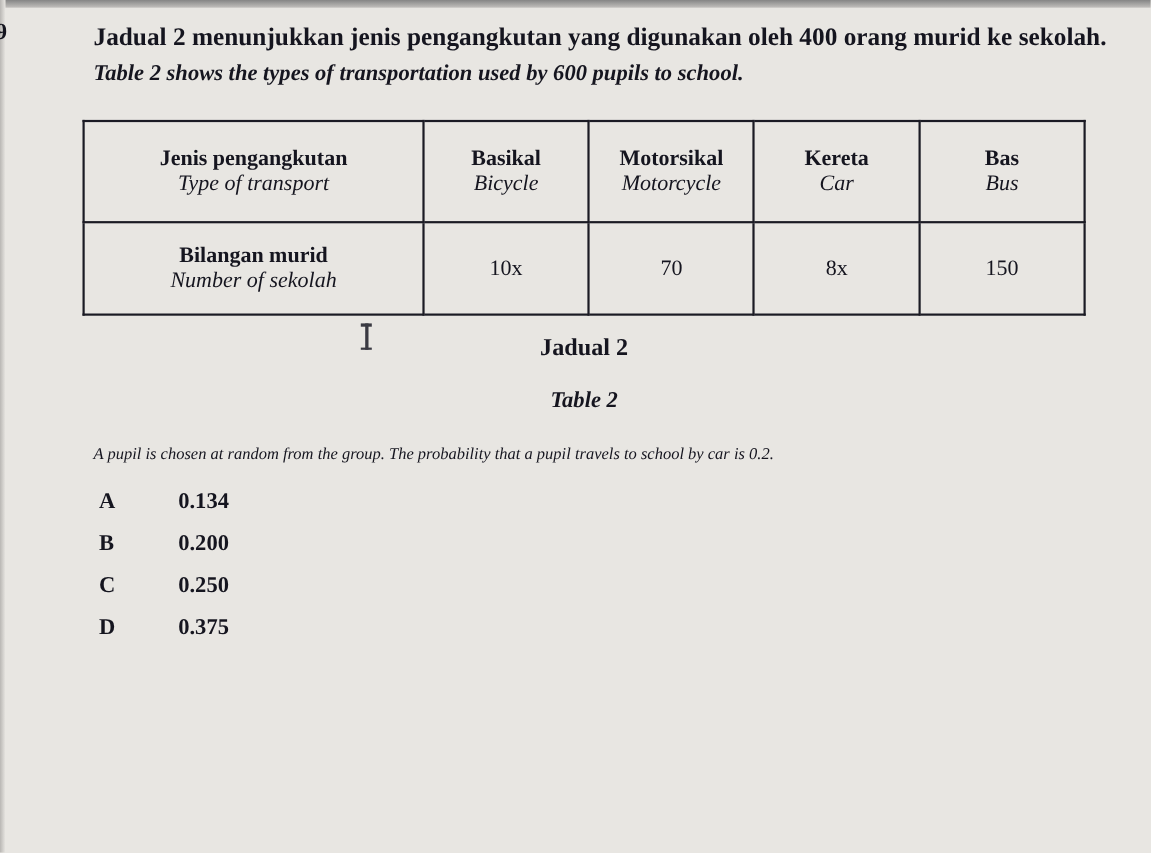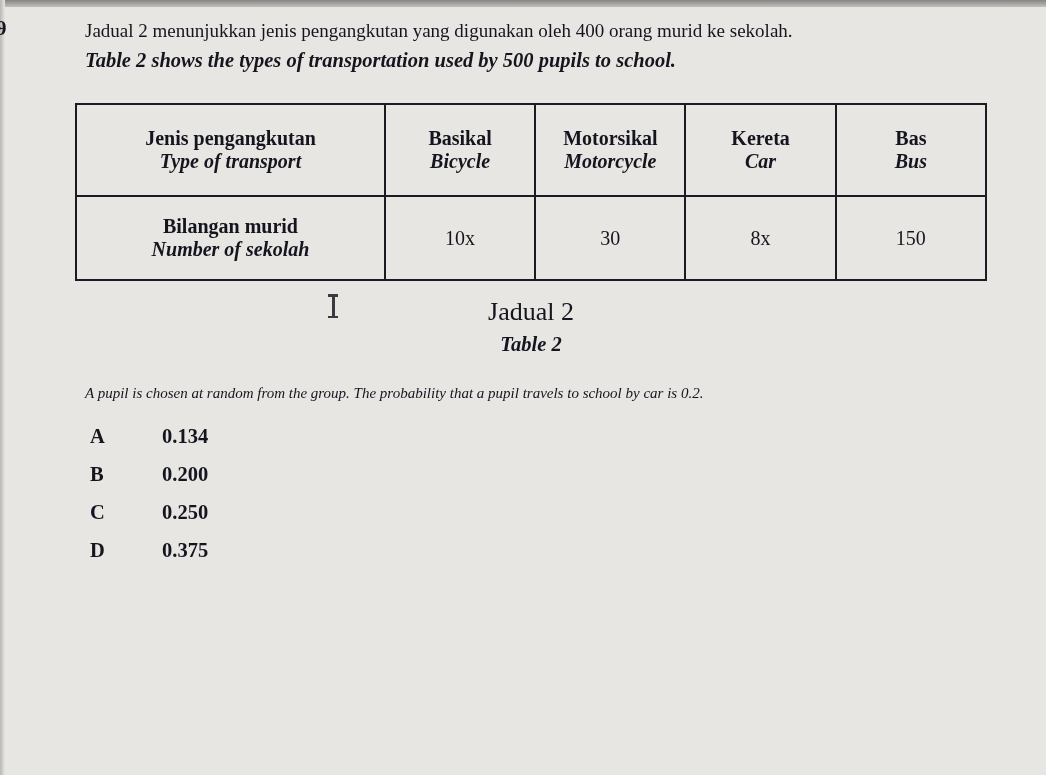--- a/index.html
+++ b/index.html
@@ -25,54 +25,54 @@
     position: absolute;
     top: 16px; left: -4px;
     font-weight: bold;
     font-size: 21px;
   }
   .content {
     position: relative;
     padding: 16px 38px 0 85px;
   }
   .intro { margin: 0 0 26px 0; }
-  .line-my { font-weight: normal; font-size: 19px; line-height: 1.55; }
+  .line-my { font-weight: bold; font-size: 23px; line-height: 1.55; }
   .line-en { font-weight: bold; font-style: italic; font-size: 20.5px; line-height: 1.55; }
 
   .qtable {
     border-collapse: collapse;
     margin-left: -10px;
     width: 912px;
     table-layout: fixed;
     border-radius: 17px;
   }
   .qtable td {
     border: 2.5px solid #1b1b24;
     text-align: center;
     vertical-align: middle;
     padding: 10px 6px;
     font-size: 20px;
   }
   .qtable .col-label { width: 292px; }
   .qtable .col-val   { width: 142px; }
   .cell-my { display: block; font-weight: bold; }
-  .cell-en { display: block; font-weight: bold; font-style: italic; }
+  .cell-en { display: block; font-weight: normal; font-style: italic; }
   .cell-value { font-weight: normal; font-style: normal; }
   .header-row td { height: 92px; }
   .value-row td  { height: 84px; }
 
   .caption {
     width: 912px;
     margin-left: -10px;
     text-align: center;
     margin-top: 16px;
     margin-bottom: 26px;
   }
-  .caption .cap-my { font-weight: normal; font-size: 26px; display: block; }
-  .caption .cap-en { font-weight: bold; font-style: italic; font-size: 20.5px; display: block; margin-top: 6px; }
+  .caption .cap-my { font-weight: bold; font-size: 22px; display: block; }
+  .caption .cap-en { font-weight: bold; font-style: italic; font-size: 20.5px; display: block; margin-top: 24px; }
 
   .cursor-ibeam {
     position: absolute;
     left: 326px; top: 294px;
     width: 14px; height: 24px;
   }
   .cursor-ibeam::before, .cursor-ibeam::after {
     content: "";
     position: absolute; left: 2px; width: 10px; height: 2.5px;
     background: #3a3a42;
@@ -108,21 +108,21 @@
 
 <div class="top-edge"></div>
 <div class="left-edge"></div>
 
 <div class="question-number">9</div>
 
 <div class="content">
 
   <div class="intro">
     <div class="line-my">Jadual 2 menunjukkan jenis pengangkutan yang digunakan oleh 400 orang murid ke sekolah.</div>
-    <div class="line-en">Table 2 shows the types of transportation used by 500 pupils to school.</div>
+    <div class="line-en">Table 2 shows the types of transportation used by 600 pupils to school.</div>
   </div>
 
   <table class="qtable">
     <tbody>
       <tr class="header-row">
         <td class="col-label">
           <span class="cell-my">Jenis pengangkutan</span>
           <span class="cell-en">Type of transport</span>
         </td>
         <td class="col-val">
@@ -144,21 +144,21 @@
       </tr>
       <tr class="value-row">
         <td>
           <span class="cell-my">Bilangan murid</span>
           <span class="cell-en">Number of sekolah</span>
         </td>
         <td>
           <span class="cell-value">10x</span>
         </td>
         <td>
-          <span class="cell-value">30</span>
+          <span class="cell-value">70</span>
         </td>
         <td>
           <span class="cell-value">8x</span>
         </td>
         <td>
           <span class="cell-value">150</span>
         </td>
       </tr>
     </tbody>
   </table>

